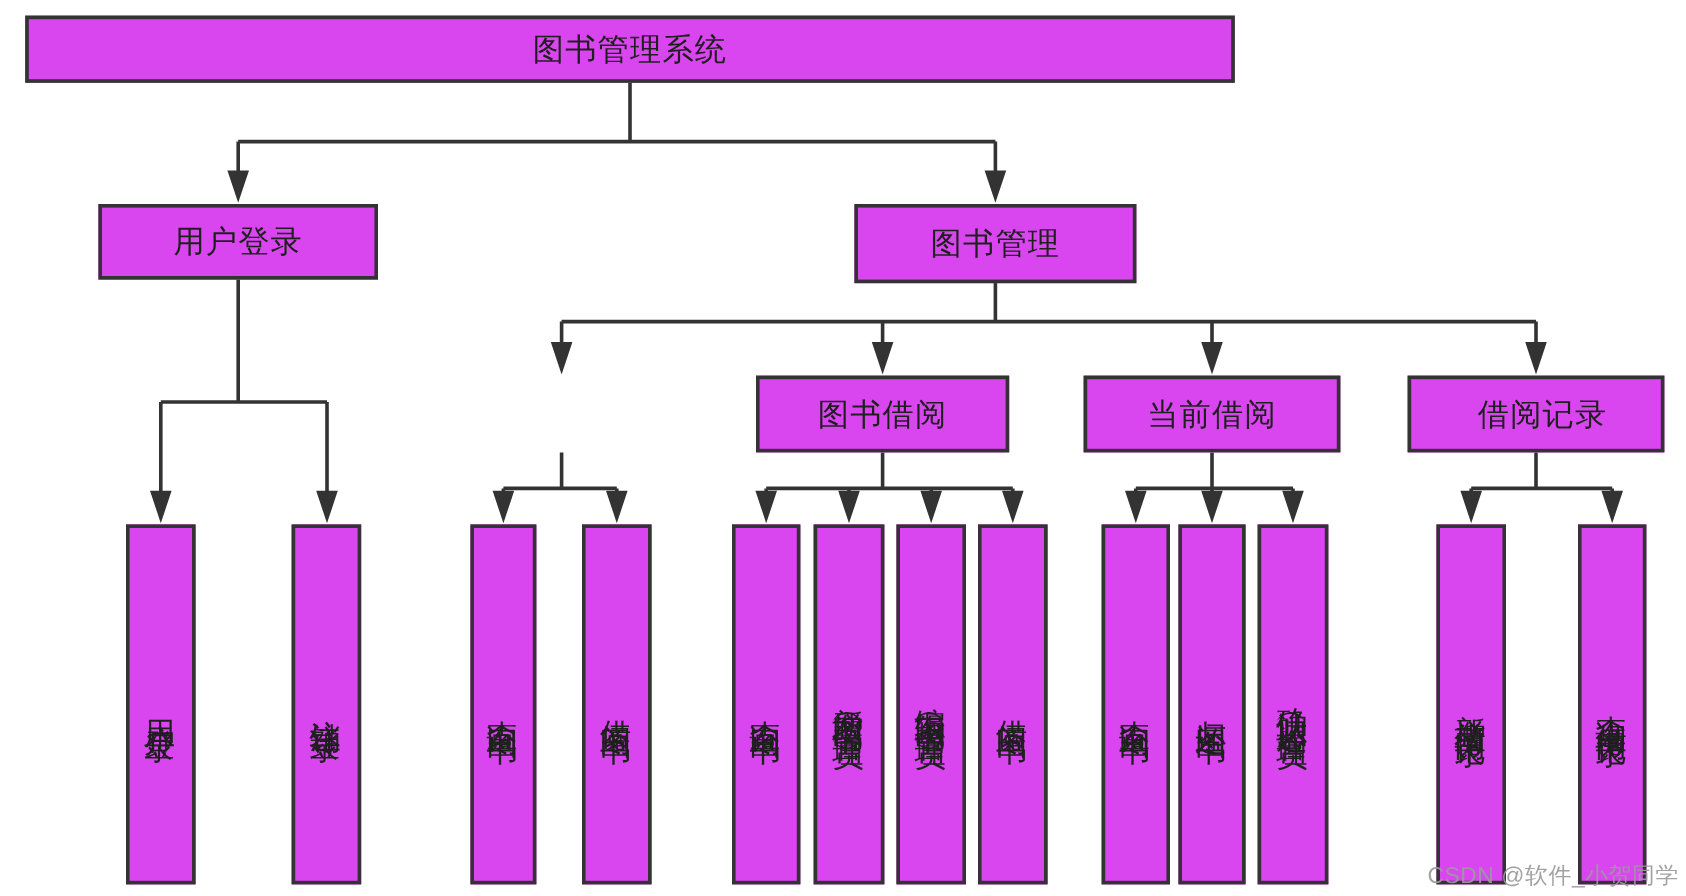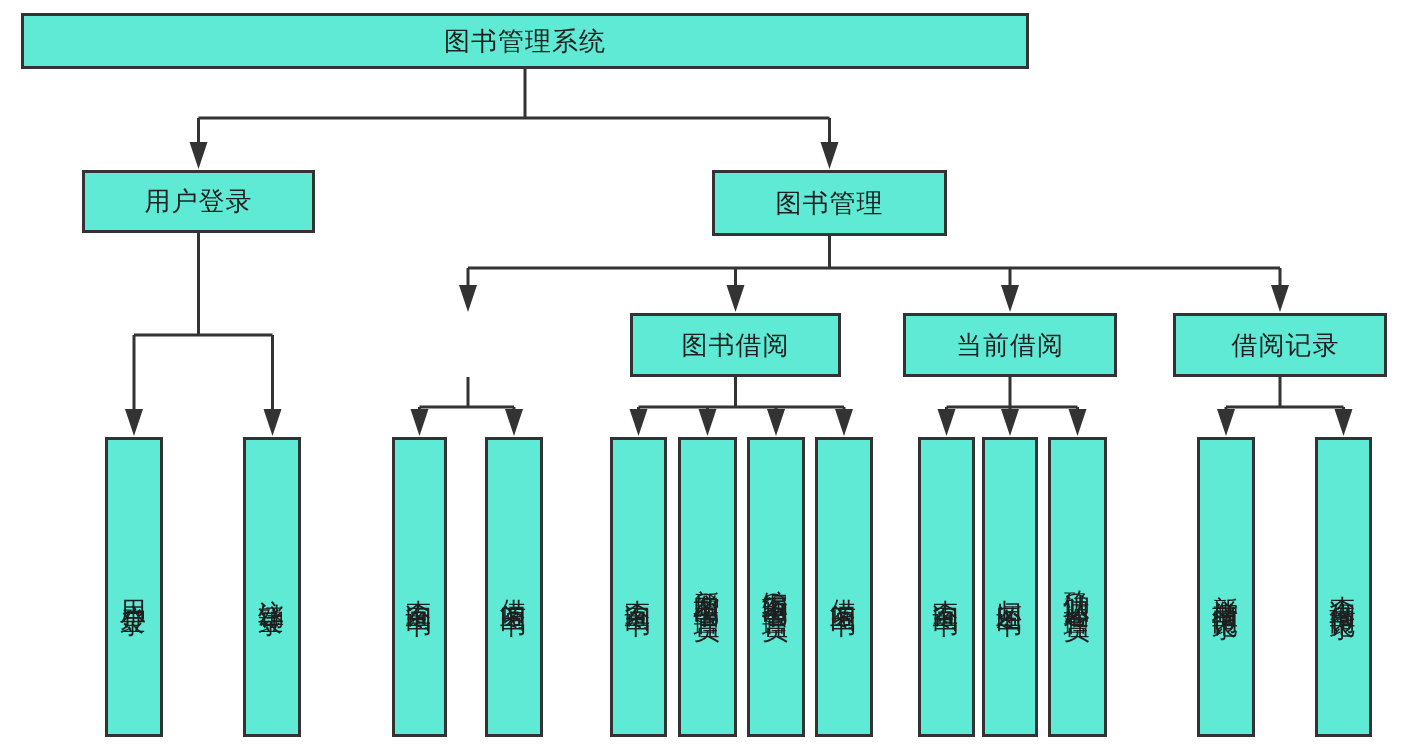--- a/index.html
+++ b/index.html
@@ -8,21 +8,21 @@
     width:1405px;height:747px;
     background:#ffffff;
     overflow:hidden;
     font-family:"Liberation Sans","DejaVu Sans",sans-serif;
     color:#1f1f1f;
   }
   svg.connectors{position:absolute;left:0;top:0;width:1405px;height:747px;}
   .node{
     position:absolute;
     box-sizing:border-box;
-    background:#5eead4;
+    background:#d946ef;
     border:3px solid #333333;
     display:flex;align-items:center;justify-content:center;
     font-size:26px;
     letter-spacing:1px;
     white-space:nowrap;
   }
   .leaf>span{
     writing-mode:vertical-rl;
     text-orientation:mixed;
     letter-spacing:4px;
@@ -144,13 +144,14 @@
   <div class="node leaf n-lf10">
       <span>确认归还（管理员）</span>
     </div>
   <div class="node leaf n-lf11">
       <span>新增借阅记录</span>
     </div>
   <div class="node leaf n-lf12">
       <span>查询借阅记录</span>
     </div>
 
+  <div class="watermark">CSDN @软件_小贺同学</div>
 </div>
 
 </body></html>

